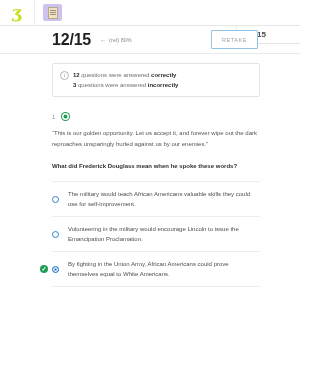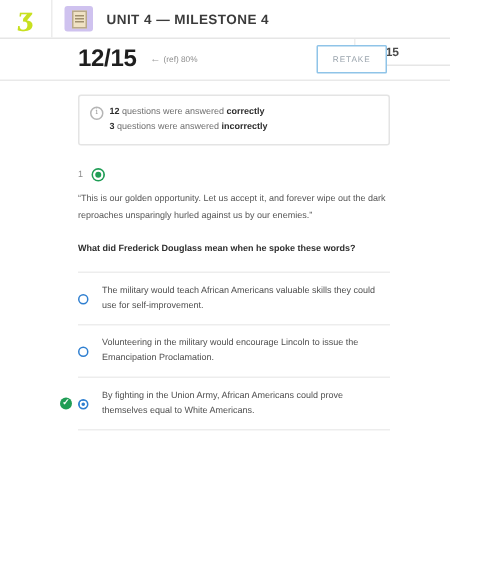--- a/index.html
+++ b/index.html
@@ -258,21 +258,20 @@
   <div class="logo-wrap">
     <span class="logo-s">ʒ</span>
   </div>
   <div class="unit-icon">
     <span class="page">
         <i></i>
         <i></i>
         <i></i>
       </span>
   </div>
-  <div class="unit-title">UNIT 4 — MILESTONE 4</div>
 </div>
 
 <div class="right-rail">
   <span class="rail-score">12/15</span>
 </div>
 
 <div class="score-row">
   <span class="score-big">12/15</span>
   <span class="score-meta">
     <span class="score-arrow">←</span>

